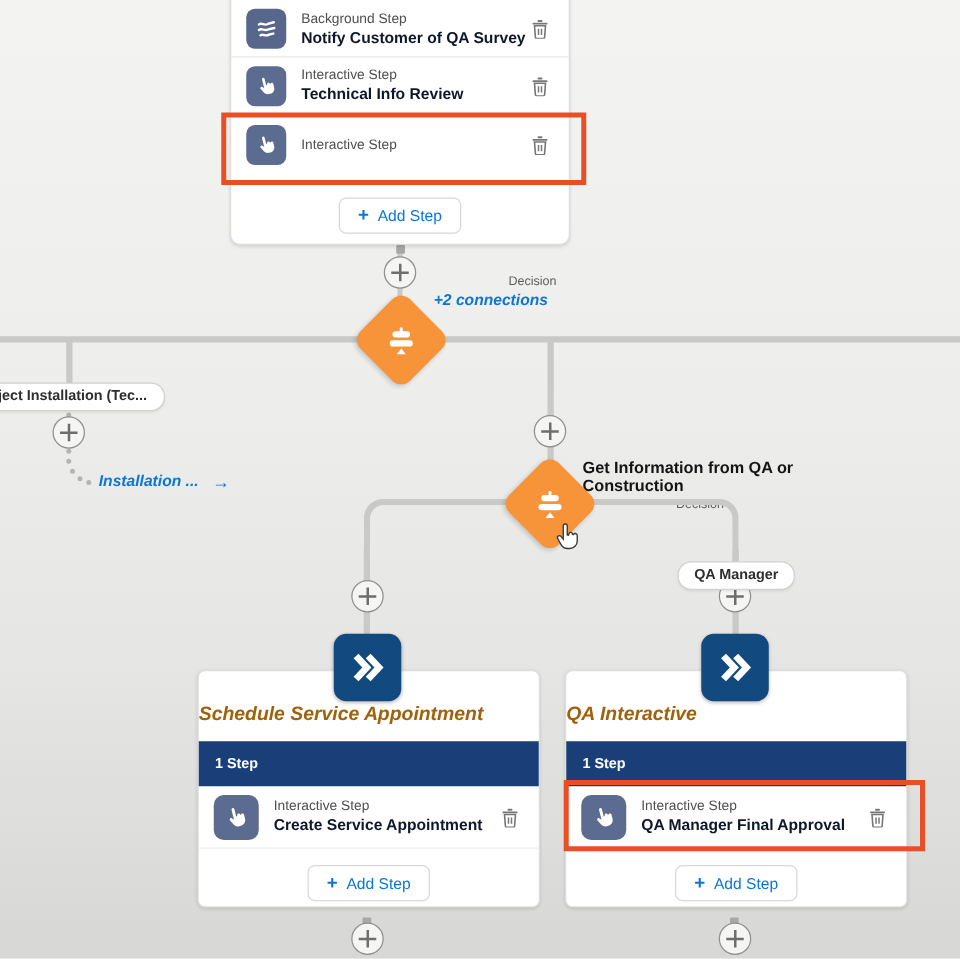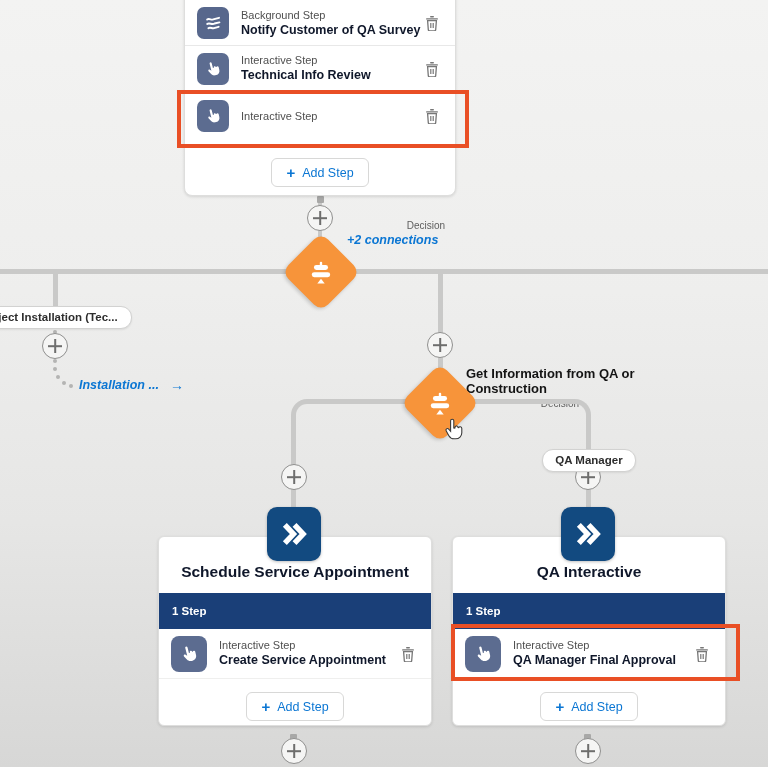--- a/index.html
+++ b/index.html
@@ -62,22 +62,22 @@
   .trash-btn{flex:0 0 auto;background:none;border:none;padding:2px;cursor:pointer;line-height:0;}
   .sep{height:1px;background:#e8e8e8;margin:0;}
   .add-step-btn{
     display:flex;align-items:center;justify-content:center;gap:7px;
     height:29px;width:98px;margin:0 auto;background:#fff;
     border:1px solid #d8d8d7;border-radius:6px;cursor:pointer;
     color:#0b76d3;font-size:12.5px;font-family:inherit;
   }
   .add-plus{font-size:15px;font-weight:bold;line-height:1;color:#0b76d3;}
   .mini-card-title{
-    text-align:center;font-size:15.5px;font-weight:bold;color:#0f172a;
-    padding-top:25px;line-height:19px;
+    font-size:15.5px;font-weight:bold;color:#a16207;
+    padding-top:25px;line-height:19px;font-style:italic;
   }
   .count-bar{
     height:36px;background:#1a3f78;color:#ffffff;display:flex;align-items:center;
     padding:0 13px;font-size:11.5px;font-weight:bold;margin-top:12px;
   }
   .card-top-icon{
     position:absolute;width:54px;height:54px;border-radius:10px;background:#124a80;
     display:flex;align-items:center;justify-content:center;z-index:6;
     box-shadow:0 1px 3px rgba(0,0,0,.25);
   }

